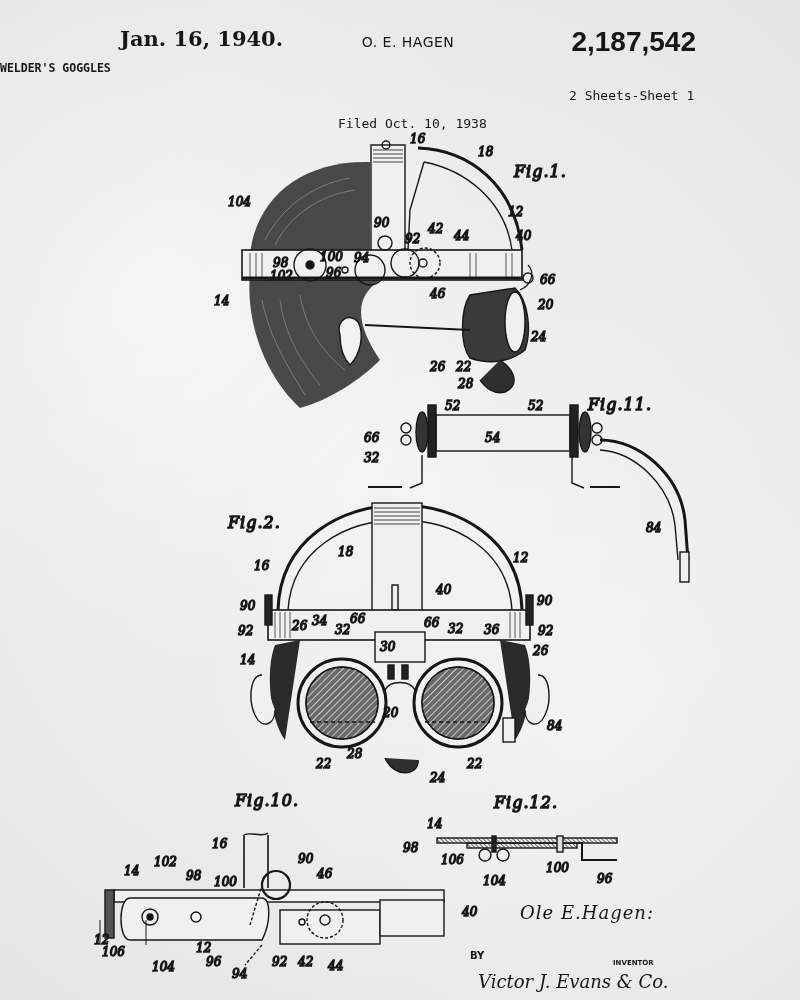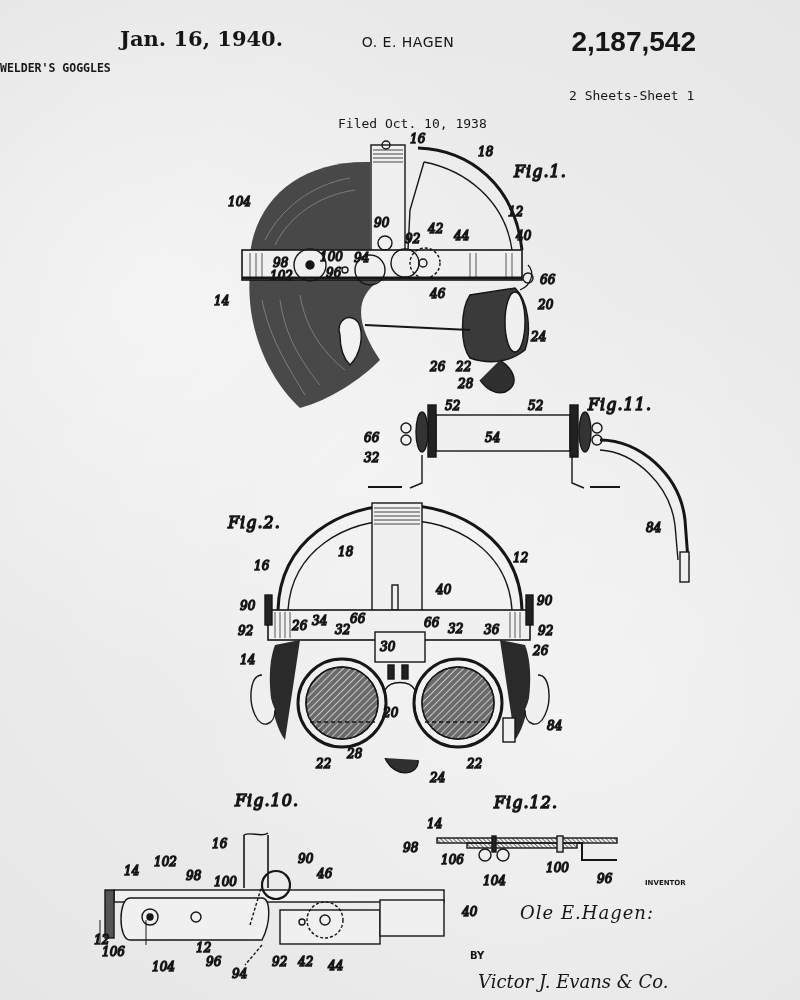--- a/index.html
+++ b/index.html
@@ -15,21 +15,21 @@
   .patno{right:104px;top:26px;font-family:Liberation Sans, sans-serif;font-weight:bold;font-size:28px;}
   .inventor{left:0;right:0;top:34px;text-align:center;font-family:"DejaVu Sans",sans-serif;font-size:14px;letter-spacing:.5px;padding-left:16px;}
   .title{left:0;right:0;top:61px;text-align:left;font-family:"DejaVu Sans Mono",monospace;font-weight:bold;font-size:11.5px;}
   .filed{left:338px;top:88px;font-family:"DejaVu Sans Mono",monospace;font-size:13px;margin-top:28px;}
   .sheets{left:555px;top:88px;font-family:"DejaVu Sans Mono",monospace;font-size:13px;margin-left:14px;}
   svg.draw{position:absolute;left:0;top:0;}
   .lbl{font-family:"DejaVu Serif",serif;font-style:italic;font-size:12px;fill:#111;}
   .fig{font-family:"DejaVu Serif",serif;font-style:italic;font-size:16px;fill:#111;letter-spacing:1px;}
   .sig{position:absolute;font-family:"DejaVu Serif",serif;font-style:italic;}
   .sig-inv{left:520px;top:902px;font-size:18px;letter-spacing:1px;}
-  .inv-cap{left:613px;top:879px;font-family:"DejaVu Sans",sans-serif;font-size:7px;font-weight:bold;font-style:normal;margin-left:32px;}
+  .inv-cap{left:613px;top:959px;font-family:"DejaVu Sans",sans-serif;font-size:7px;font-weight:bold;font-style:normal;}
   .by{left:458px;top:950px;font-family:"DejaVu Sans",sans-serif;font-size:10px;font-weight:bold;font-style:normal;margin-left:12px;}
   .sig-att{left:478px;top:971px;font-size:18px;}
   .att-cap{left:614px;top:974px;font-family:"DejaVu Sans",sans-serif;font-size:7px;font-weight:bold;font-style:normal;margin-top:30px;}
 </style>
 </head>
 <body>
 
 <div class="paper"></div>
 
 <div class="hdr date">Jan. 16, 1940.</div>

